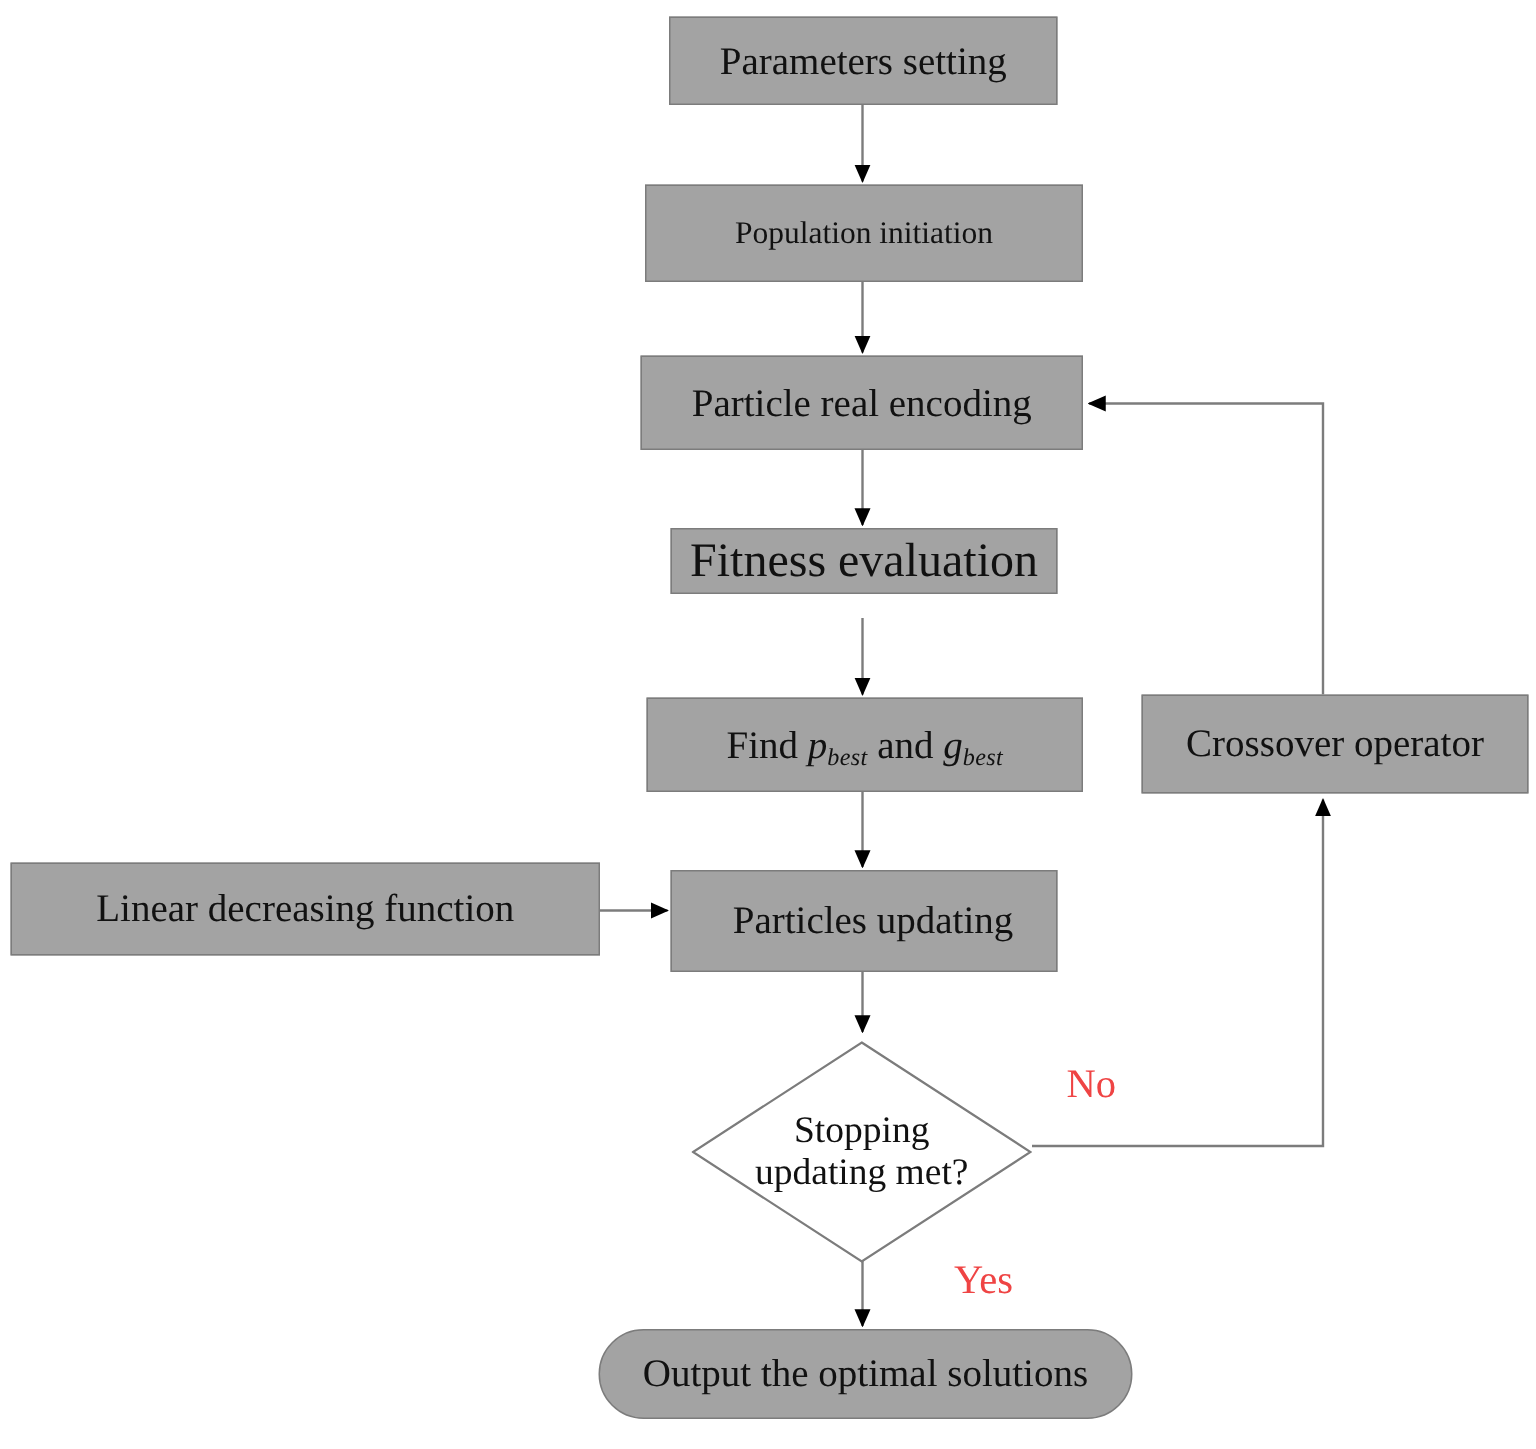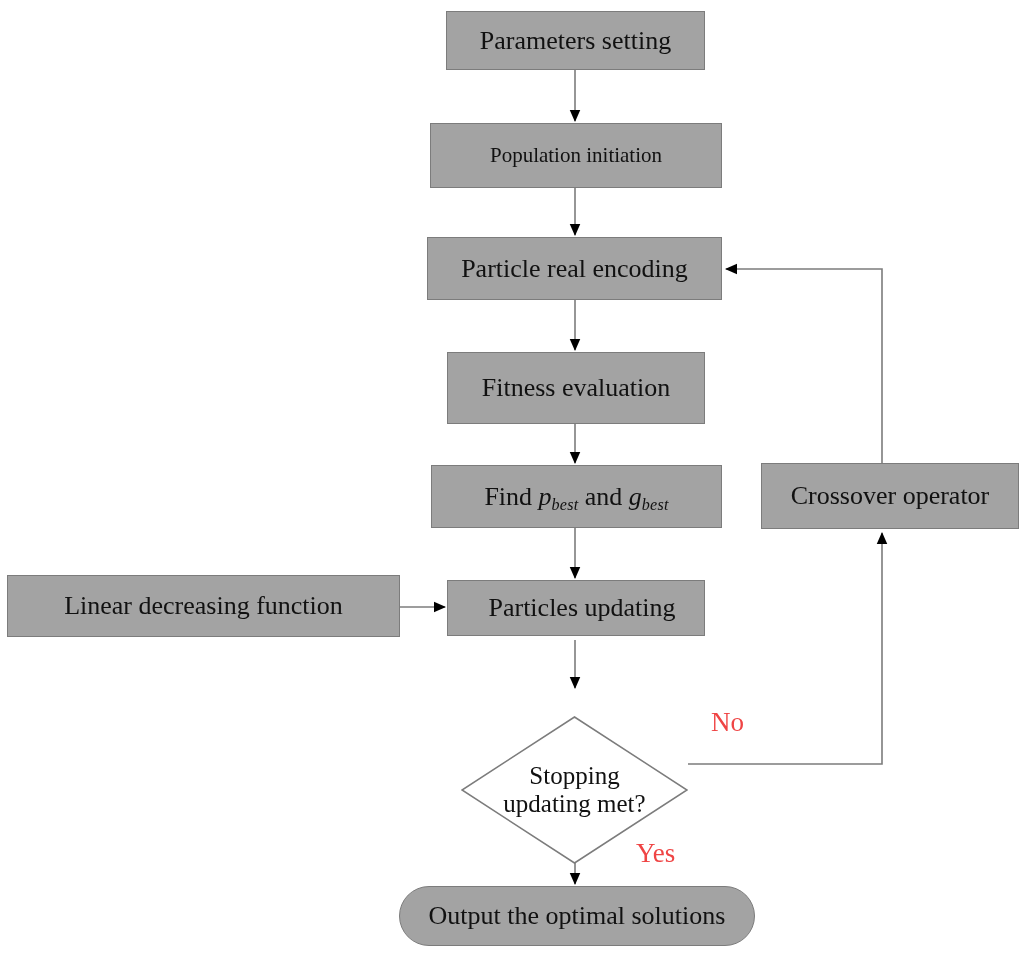--- a/index.html
+++ b/index.html
@@ -107,43 +107,43 @@
   </div>
 
   <div class="node process" style="left:430px; top:123px; width:292px; height:65px; font-size:21px;">
     <span class="txt">Population initiation</span>
   </div>
 
   <div class="node process" style="left:427px; top:237px; width:295px; height:63px; font-size:26px;">
     <span class="txt">Particle real encoding</span>
   </div>
 
-  <div class="node process" style="left:447px; top:352px; width:258px; height:72px; font-size:26px;">
+  <div class="node process" style="left:447px; top:352px; width:258px; height:44px; font-size:32px;">
     <span class="txt">Fitness evaluation</span>
   </div>
 
   <div class="node process" style="left:431px; top:465px; width:291px; height:63px; font-size:26px;">
     <span class="txt">
       <span>Find </span><span class="ital">p</span><span class="sub">best</span><span> and </span><span class="ital">g</span><span class="sub">best</span>
     </span>
   </div>
 
   <div class="node process" style="left:7px; top:575px; width:393px; height:62px; font-size:26px;justify-content:center;">
     <span class="txt">Linear decreasing function</span>
   </div>
 
-  <div class="node process" style="left:447px; top:580px; width:258px; height:56px; font-size:26px;padding-left:12px;">
+  <div class="node process" style="left:447px; top:580px; width:258px; height:68px; font-size:26px;padding-left:12px;">
     <span class="txt">Particles updating</span>
   </div>
 
   <div class="node process" style="left:761px; top:463px; width:258px; height:66px; font-size:26px;">
     <span class="txt">Crossover operator</span>
   </div>
 
-  <div class="diamond-wrap" style="left:461px; top:716px; width:227px; height:148px;">
+  <div class="diamond-wrap" style="left:461px; top:694px; width:227px; height:148px;">
     <svg width="227" height="148" viewBox="0 0 227 148" style="position:absolute; left:0; top:0;">
       <polygon points="113.5,1 226,74 113.5,147 1,74" fill="#ffffff" stroke="#7c7c7c" stroke-width="1.5"></polygon>
     </svg>
     <div class="diamond-label" style="font-size:25px;">
       <div>
         <div>Stopping</div>
         <div>updating met?</div>
       </div>
     </div>
   </div>

